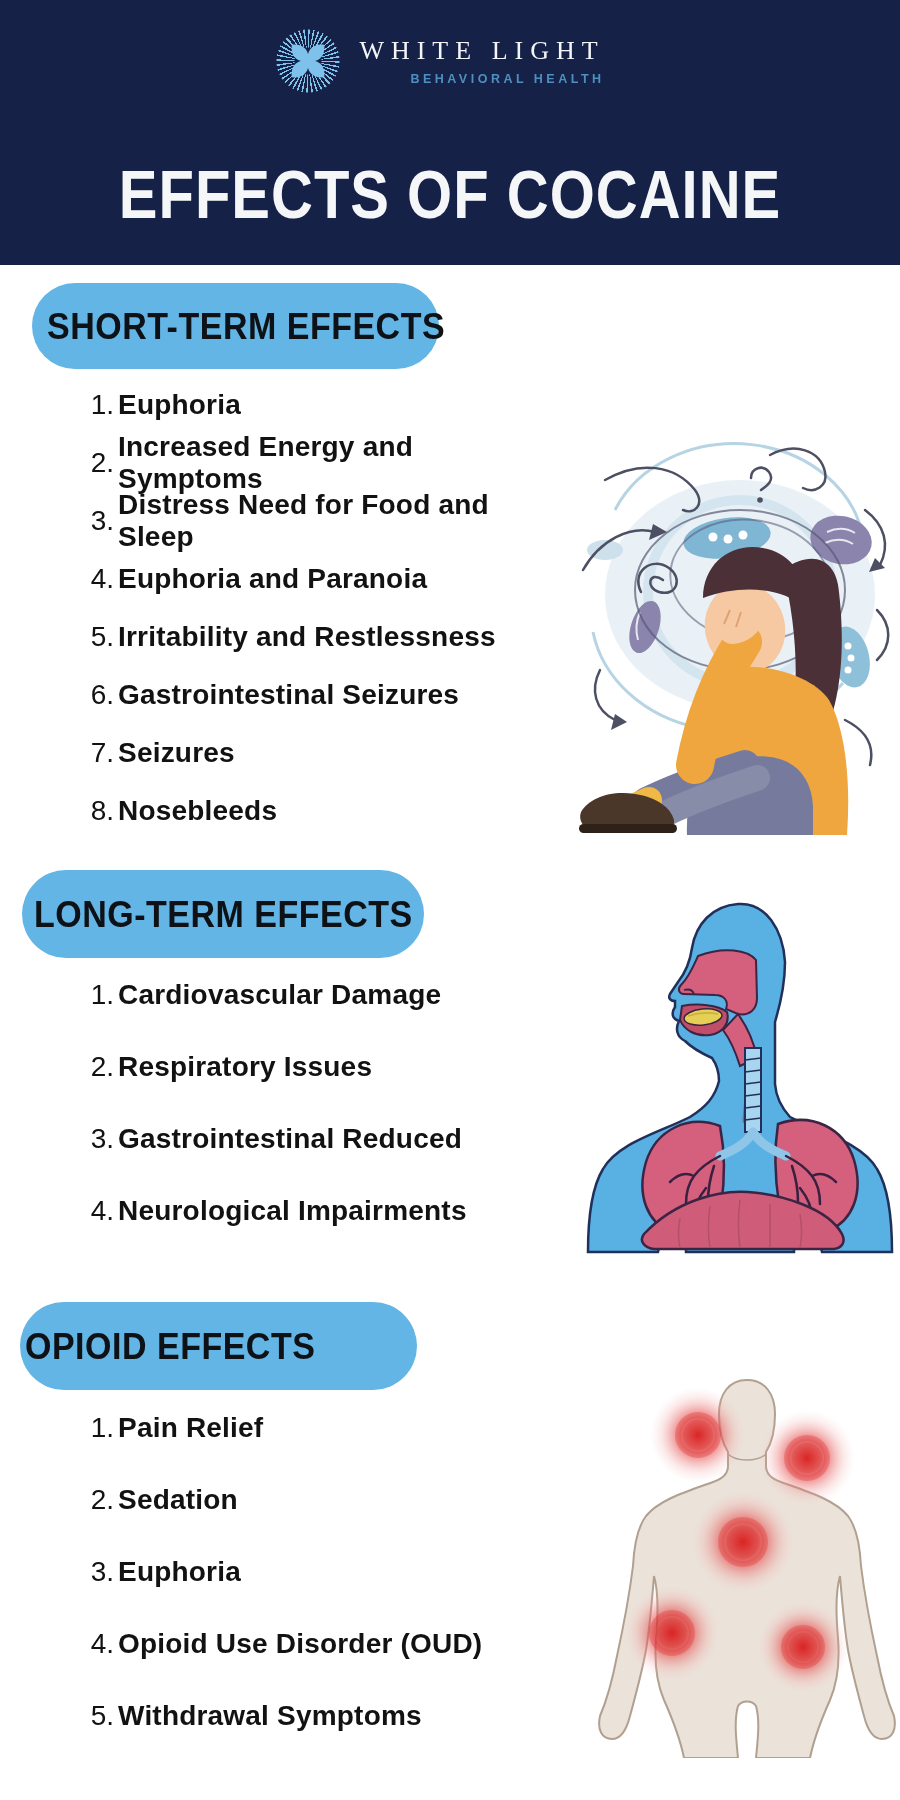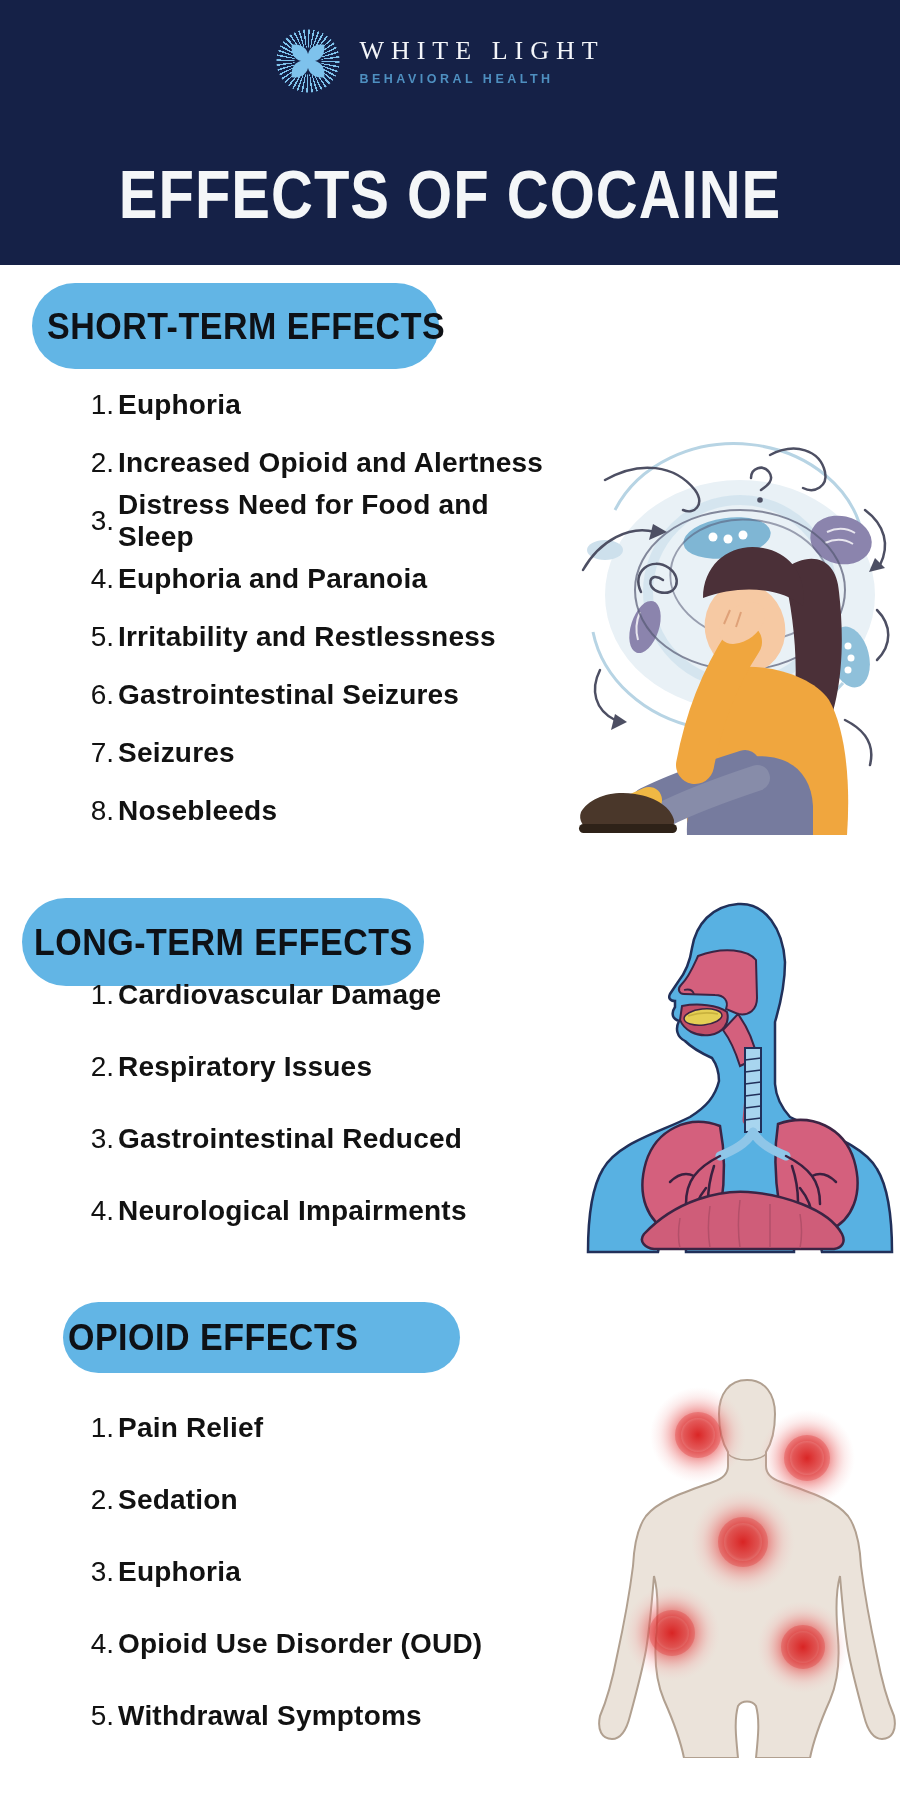--- a/index.html
+++ b/index.html
@@ -16,37 +16,37 @@
   
   .header{position:absolute;left:0;top:0;width:900px;height:265px;background:var(--navy);}
   .logo-row{position:absolute;top:28px;left:0;right:0;display:flex;justify-content:center;
             align-items:center;gap:18px;transform:translateX(-10px);}
   .logo-mark{position:relative;width:66px;height:66px;flex:0 0 auto;}
   .burst{position:absolute;inset:0;border-radius:50%;
          background:repeating-conic-gradient(var(--logoblue) 0deg 3.2deg, transparent 3.2deg 9deg);
          -webkit-mask:radial-gradient(circle at 50% 50%, transparent 0 13px, #000 14px 31px, transparent 32px);
          mask:radial-gradient(circle at 50% 50%, transparent 0 13px, #000 14px 31px, transparent 32px);}
   .petals{position:absolute;inset:0;}
-  .brand{display:flex;flex-direction:column;align-items:flex-start;}
+  .brand{display:flex;flex-direction:column;align-items:flex-end;}
   .brand-name{font-family:"Liberation Serif",serif;font-size:26px;letter-spacing:7px;
               color:#f3f5f9;white-space:nowrap;}
   .brand-tagline{font-size:12.5px;font-weight:700;letter-spacing:3.5px;color:var(--tagline);
                  margin-top:6px;white-space:nowrap;}
   .poster-title{position:absolute;top:158px;left:0;width:900px;height:70px;
                 display:flex;align-items:center;justify-content:center;
                 color:#f4f6f8;font-size:58px;font-weight:800;letter-spacing:1px;
                 transform:scaleY(1.18);white-space:nowrap;}
 
   
   .pill{position:absolute;background:var(--pill);border-radius:46px;display:flex;align-items:center;
         color:#0e1116;font-weight:700;font-size:34px;letter-spacing:.5px;white-space:nowrap;}
   .pill span{display:inline-block;transform:scaleY(1.08);transform-origin:left center;}
   #pill-short{left:32px;top:283px;width:392px;height:86px;padding-left:15px;}
-  #pill-long {left:22px;top:870px;width:390px;height:88px;padding-left:12px;margin-top:28px;}
-  #pill-opioid{left:20px;top:1302px;width:392px;height:71px;padding-left:5px;margin-left:43px;}
+  #pill-long {left:22px;top:870px;width:390px;height:88px;padding-left:12px;}
+  #pill-opioid{left:20px;top:1302px;width:392px;height:88px;padding-left:5px;}
 
   
   .effects{position:absolute;left:78px;margin:0;padding:0;list-style:none;width:480px;}
   .effects li{display:flex;align-items:center;color:var(--ink);font-size:28px;}
   .effects .num{font-weight:400;min-width:36px;text-align:right;margin-right:4px;}
   .effects .txt{font-weight:700;letter-spacing:.2px;}
   #list-short{top:376px;} #list-short li{height:58px;}
   #list-long {top:959px;} #list-long  li{height:72px;}
   #list-opioid{top:1392px;} #list-opioid li{height:72px;}
 
@@ -93,21 +93,21 @@
     <span>OPIOID EFFECTS</span>
   </div>
 
   <ol class="effects" id="list-short">
       <li>
         <span class="num">1.</span>
         <span class="txt">Euphoria</span>
       </li>
       <li>
         <span class="num">2.</span>
-        <span class="txt">Increased Opioid and Alertness</span>
+        <span class="txt">Increased Energy and Symptoms</span>
       </li>
       <li>
         <span class="num">3.</span>
         <span class="txt">Distress Need for Food and Sleep</span>
       </li>
       <li>
         <span class="num">4.</span>
         <span class="txt">Euphoria and Paranoia</span>
       </li>
       <li>

